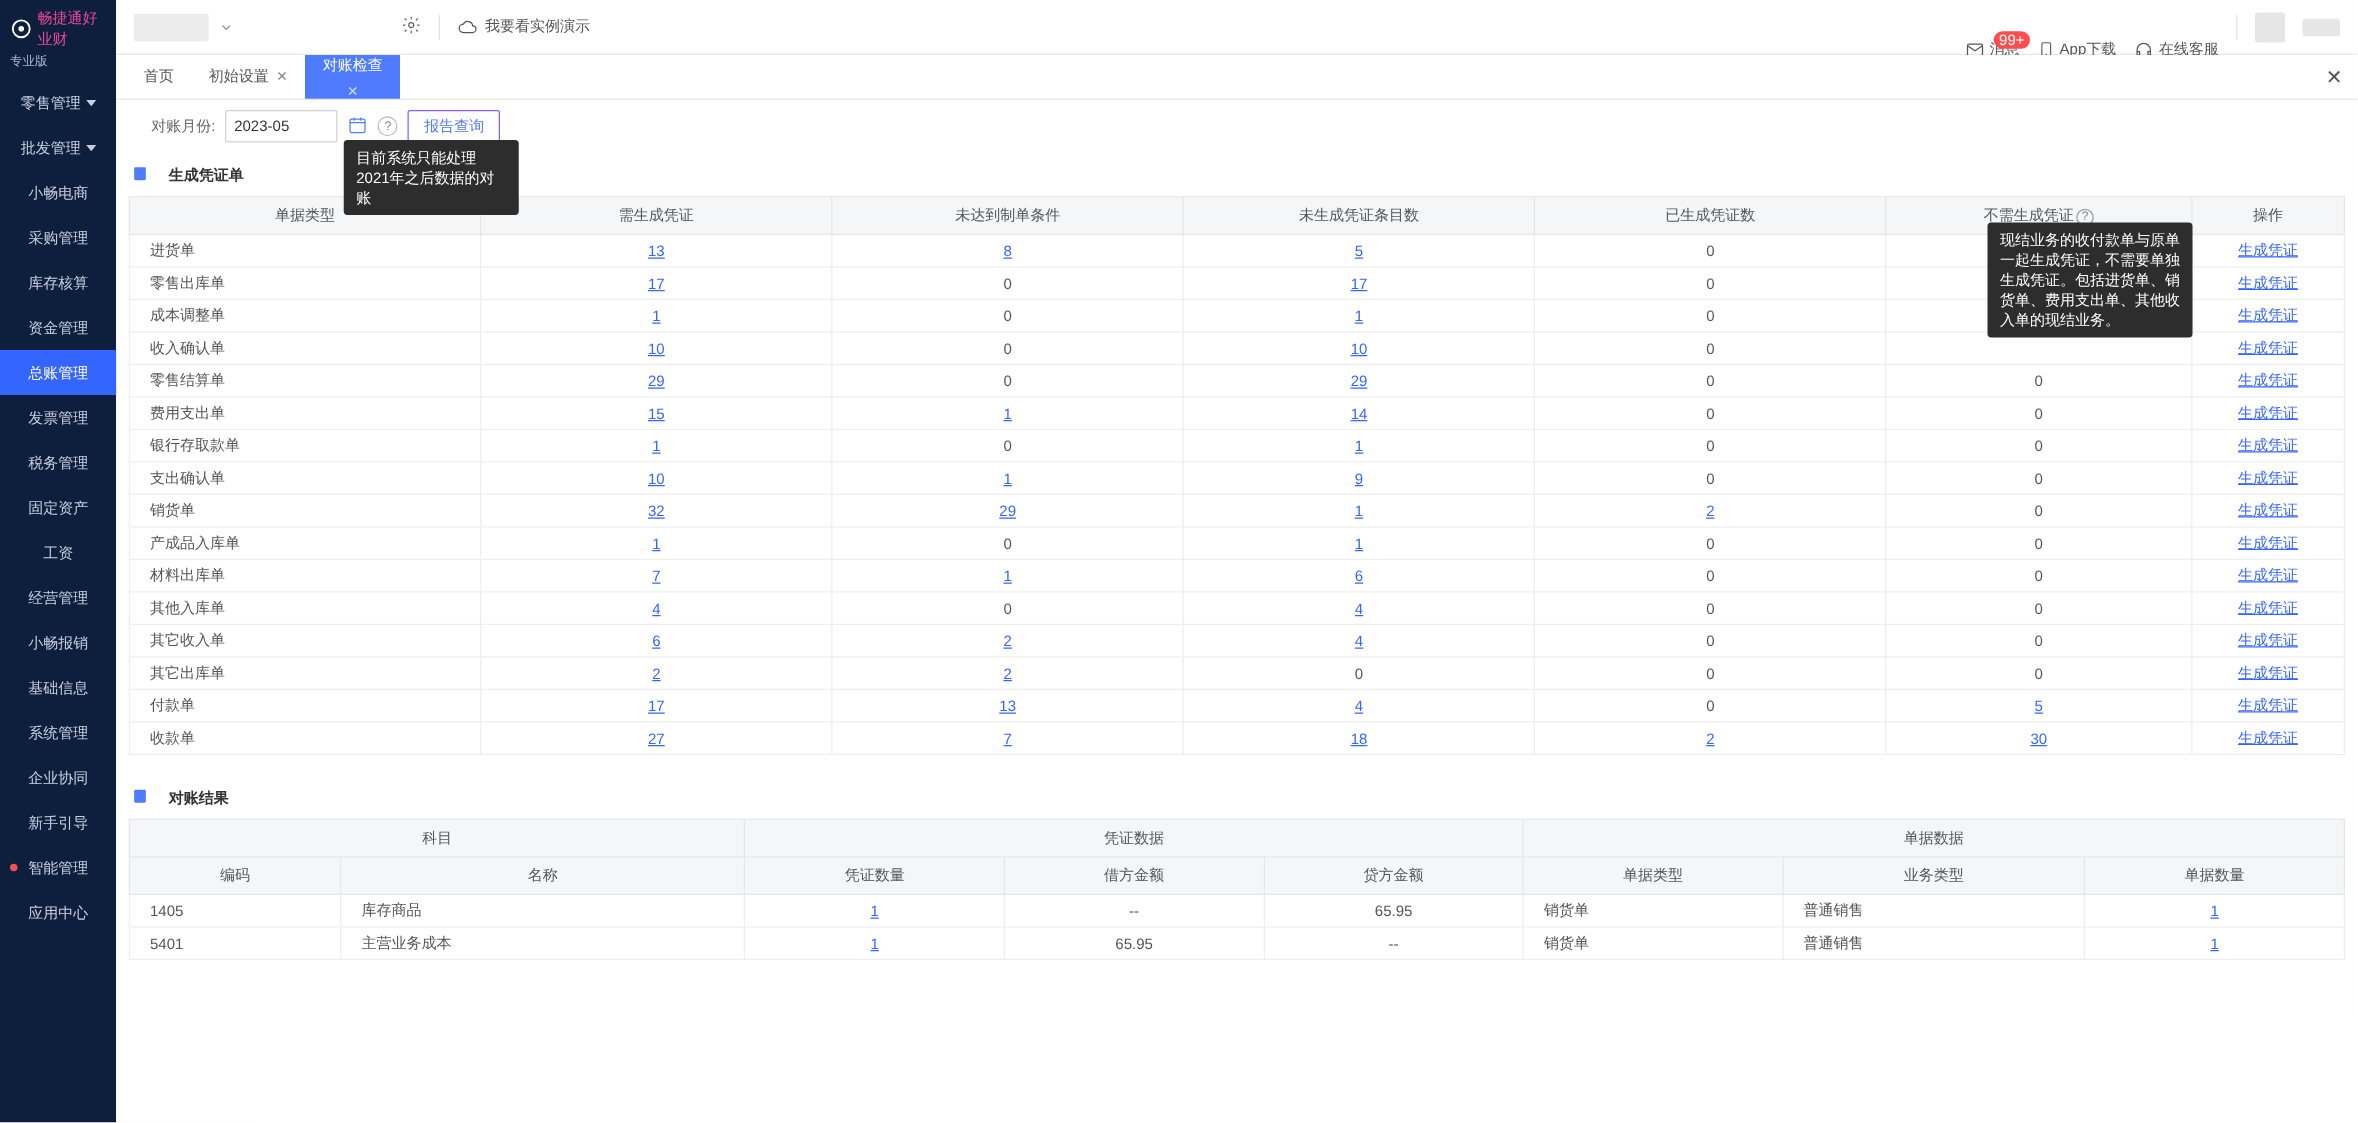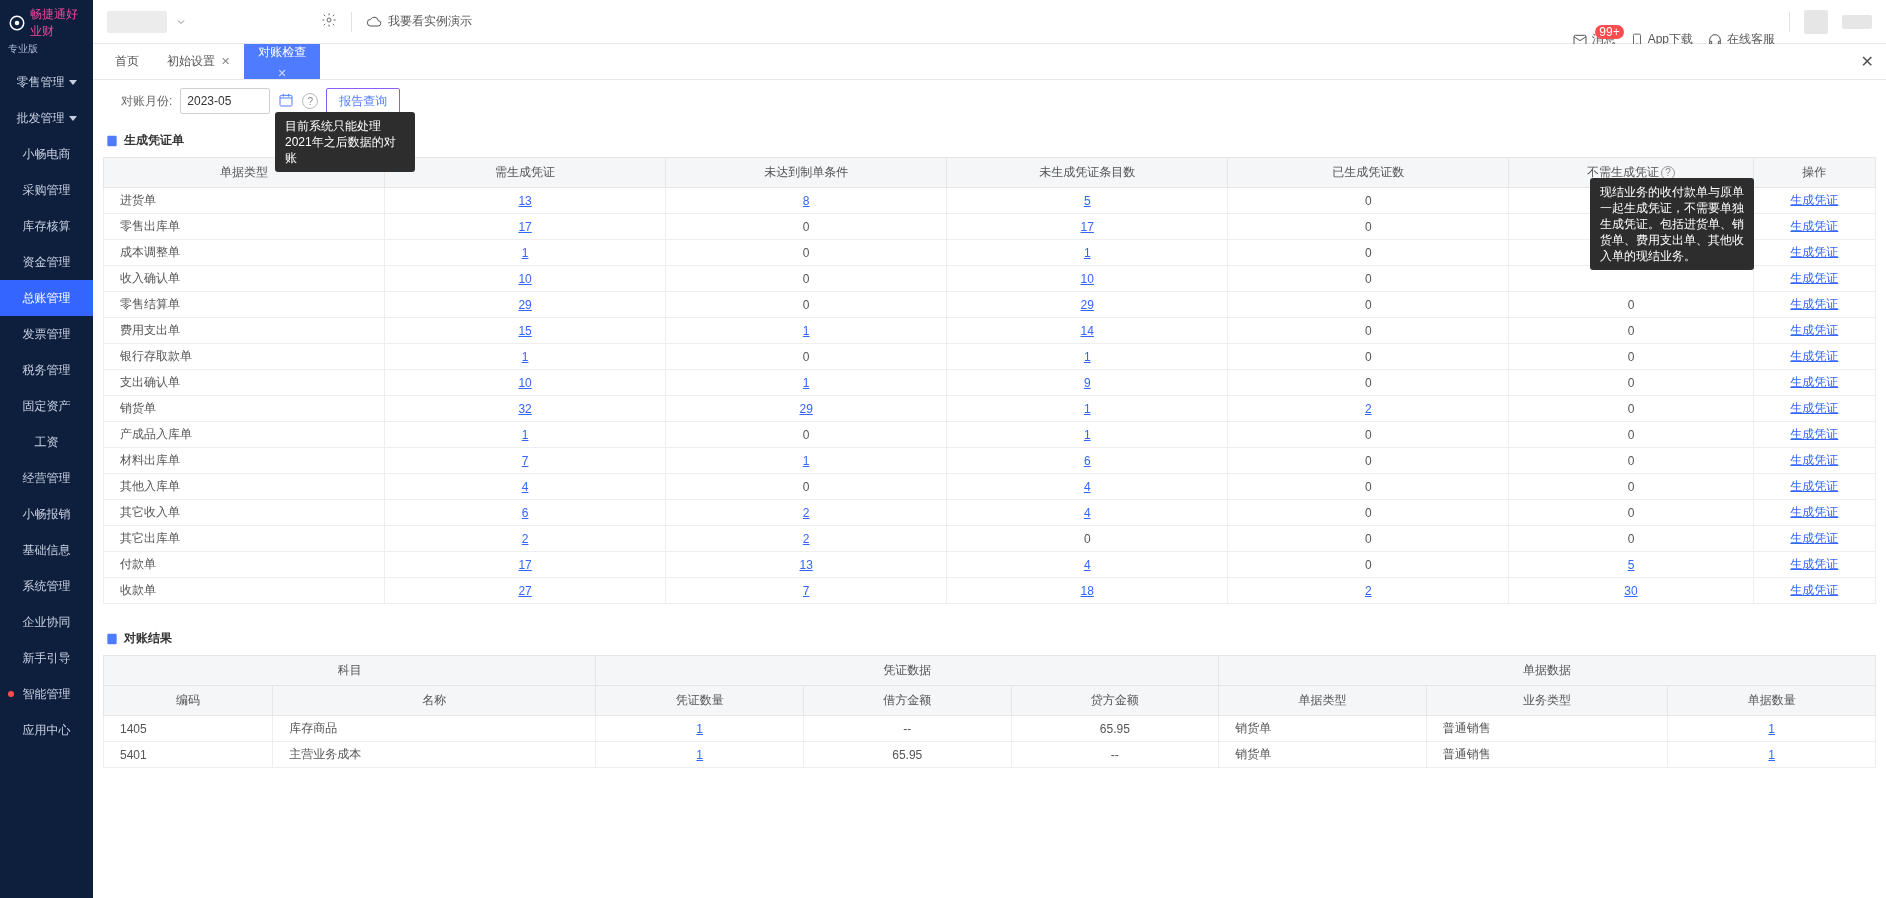--- a/index.html
+++ b/index.html
@@ -36,21 +36,21 @@
 .filterbar{display:flex;align-items:center;gap:8px;padding:8px 28px;position:relative;}
 .filterbar label{color:#666;}
 .dateinput{width:90px;height:26px;border:1px solid #d0d0d0;border-radius:2px;padding:0 6px;display:flex;align-items:center;}
 .cal-icon{color:#4f7bff;cursor:pointer;}
 .help-icon{width:16px;height:16px;border:1px solid #bbb;border-radius:50%;display:flex;align-items:center;justify-content:center;color:#888;font-size:10px;cursor:pointer;}
 .btn-outline{height:26px;border:1px solid #8b5cf6;color:#4f7bff;background:#fff;padding:0 12px;border-radius:2px;cursor:pointer;font-family:Liberation Serif, serif;}
 .tooltip{position:absolute;background:#2d2d2d;color:#fff;padding:6px 10px;border-radius:3px;font-size:12px;line-height:16px;z-index:10;}
 .tip1{left:182px;top:32px;width:140px;}
 .tip2{right:132px;top:98px;width:164px;}
 .section{padding:0 10px 16px 10px;}
-.sec-title{display:flex;align-items:center;gap:5px;padding:10px 0 8px 2px;font-weight:600;color:#333;}
+.sec-title{display:flex;align-items:flex-start;gap:16px;padding:10px 0 8px 2px;font-weight:600;color:#333;}
 .sec-title svg{color:#4f7bff;}
 table{width:100%;border-collapse:collapse;background:#fff;}
 th{background:#f5f6f8;color:#555;font-weight:500;height:30px;border:1px solid #e6e6e6;padding:0 6px;}
 td{height:26px;border:1px solid #eee;text-align:center;color:#555;padding:0 6px;}
 td.left{text-align:left;padding-left:16px;}
 .link{color:#3565ff;text-decoration:underline;cursor:pointer;}
 .table1 th:nth-child(1){width:230px;}
 .table1 th:nth-child(2){width:230px;}
 .table1 th:nth-child(3){width:230px;}
 .table1 th:nth-child(4){width:230px;}

